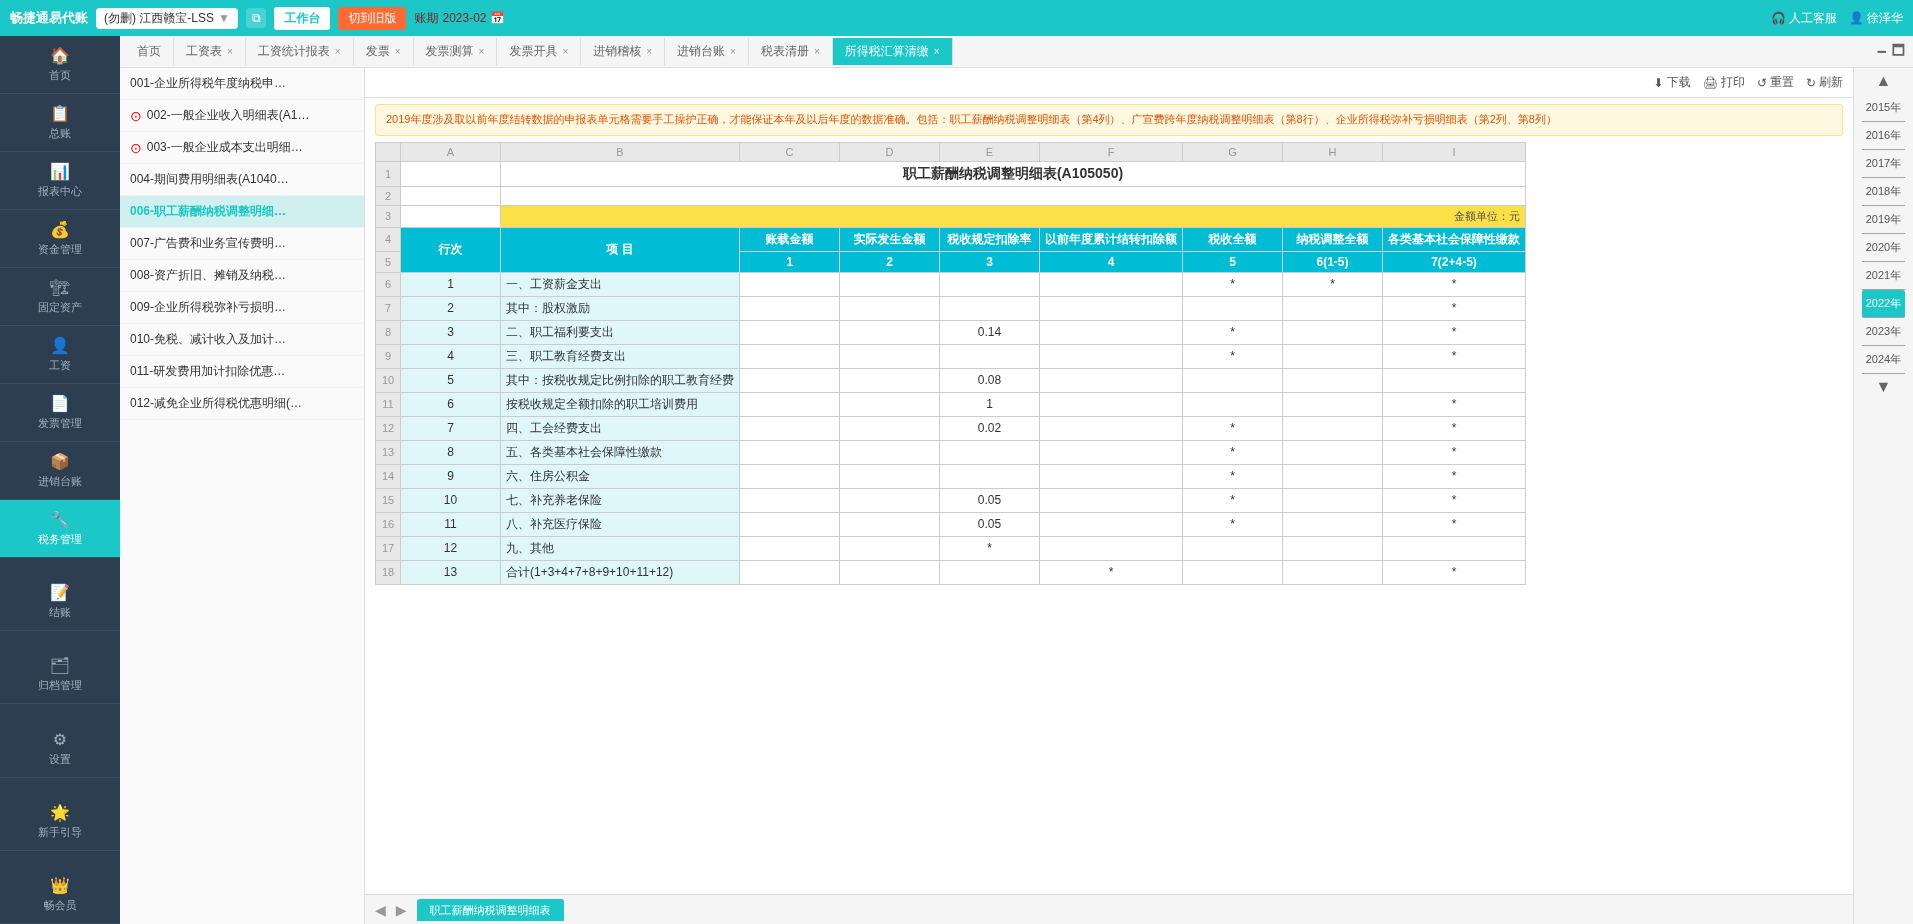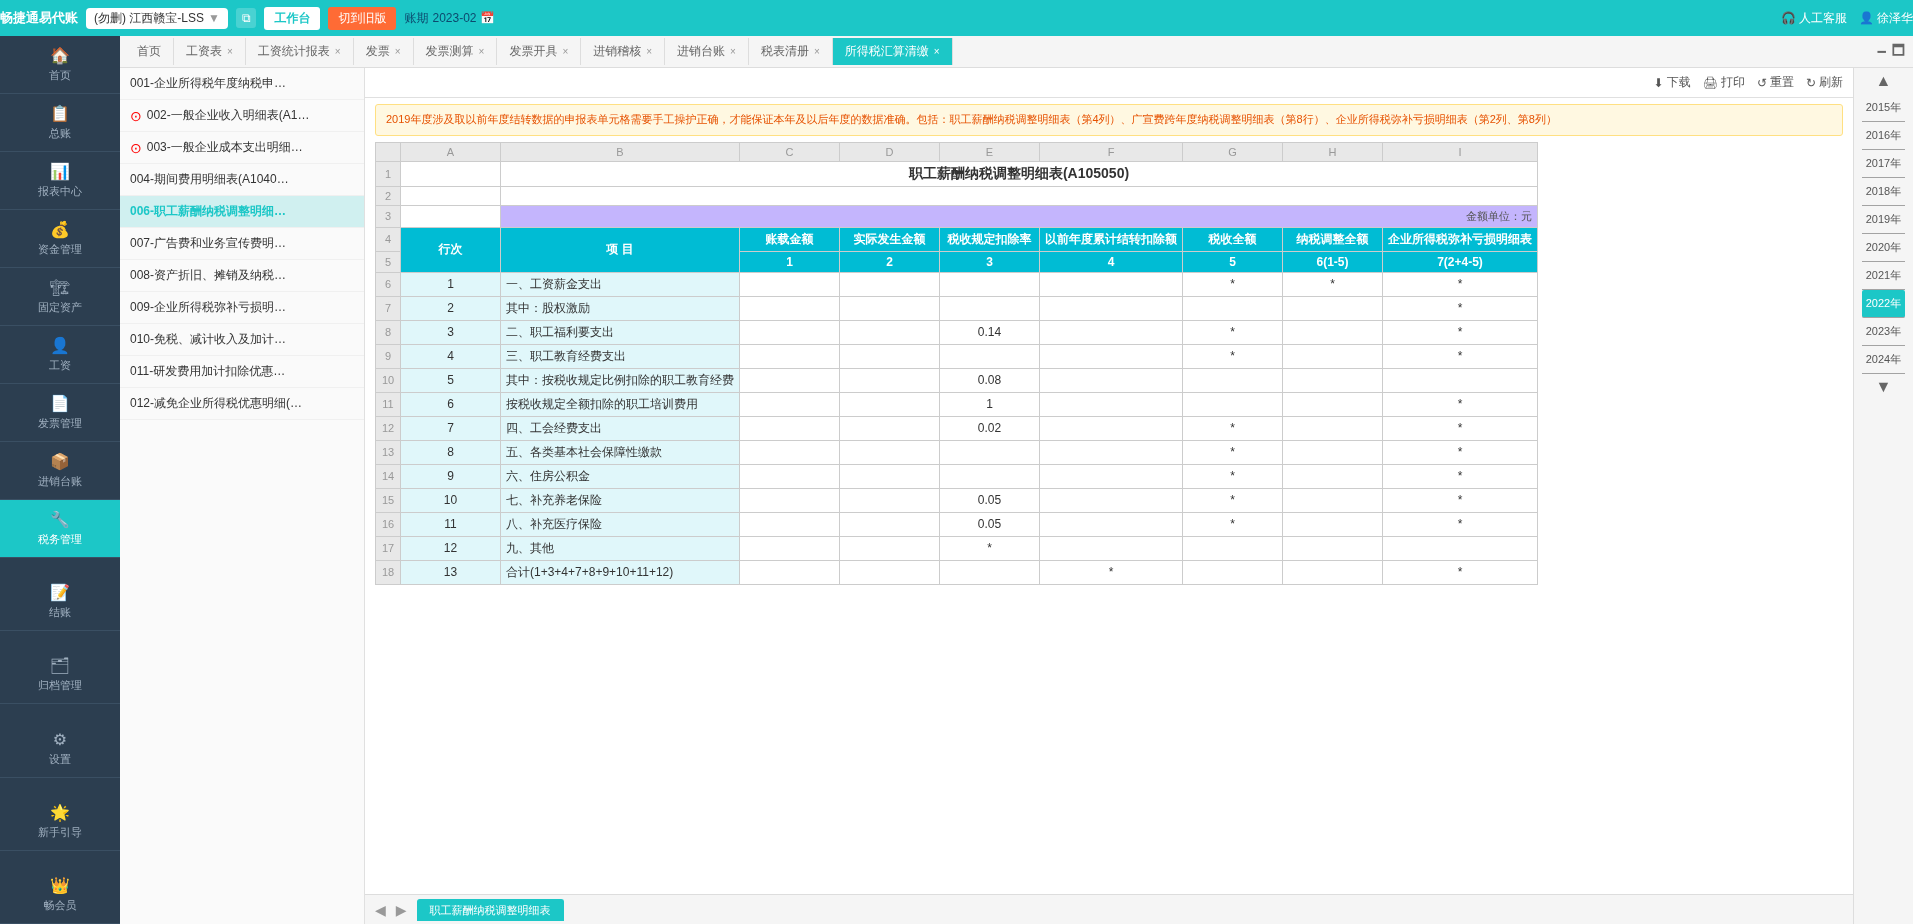--- a/index.html
+++ b/index.html
@@ -1,27 +1,27 @@
 <!DOCTYPE html>
 <html><head>
   <meta charset="utf-8">
   <style>
     * { box-sizing: border-box; margin: 0; padding: 0; }
     body { font-family: 'Microsoft YaHei', Arial, sans-serif; font-size: 12px; background: #f0f2f5; display: flex; flex-direction: column; height: 924px; overflow: hidden; }
 
     
-    .top-bar { height: 36px; background: #1cc7c7; display: flex; align-items: center; padding: 0 0; gap: 8px; flex-shrink: 0; }
+    .top-bar { height: 36px; background: #1cc7c7; display: flex; align-items: center; padding: 0 10px; gap: 8px; flex-shrink: 0; }
     .top-bar-logo { color: white; font-size: 13px; font-weight: bold; white-space: nowrap; }
     .top-bar-company { background: white; border-radius: 4px; padding: 2px 8px; font-size: 12px; color: #333; display: flex; align-items: center; gap: 4px; cursor: pointer; }
     .top-bar-company .arrow { color: #999; }
     .top-bar-icons { display: flex; gap: 6px; }
     .top-bar-icon-btn { background: rgba(255,255,255,0.2); border: none; border-radius: 3px; padding: 3px 6px; cursor: pointer; color: white; font-size: 12px; }
     .top-bar-workbench { background: white; color: #1cc7c7; border: none; border-radius: 3px; padding: 3px 10px; font-size: 12px; cursor: pointer; font-weight: bold; }
     .top-bar-btn { background: #ff6b35; color: white; border: none; border-radius: 3px; padding: 3px 10px; font-size: 12px; cursor: pointer; font-family: Liberation Serif, serif; }
-    .top-bar-period { color: #0c4a6e; font-size: 12px; display: flex; align-items: center; gap: 4px; }
+    .top-bar-period { color: #7f1d1d; font-size: 12px; display: flex; align-items: center; gap: 4px; }
     .top-bar-right { margin-left: auto; display: flex; align-items: center; gap: 12px; color: white; font-size: 12px; }
     .top-bar-right span { cursor: pointer; display: flex; align-items: center; gap: 3px; }
 
     
     .main-layout { display: flex; flex: 1; overflow: hidden; }
 
     
     .sidebar { width: 120px; background: #2c3e50; display: flex; flex-direction: column; flex-shrink: 0; overflow-y: auto; }
     .sidebar-item { display: flex; flex-direction: column; align-items: center; padding: 10px 5px; cursor: pointer; color: #a0b0c0; font-size: 11px; gap: 3px; border-bottom: 1px solid #3a4f63; }
     .sidebar-item.active { background: #1cc7c7; color: white; }
@@ -63,21 +63,21 @@
     .toolbar-btn { display: flex; align-items: center; gap: 3px; background: none; border: none; cursor: pointer; color: #555; font-size: 12px; }
 
     
     .warning-bar { background: #fff8e1; border: 1px solid #ffe082; margin: 6px 70px 0 10px; padding: 6px 10px; font-size: 11px; color: #e65100; line-height: 1.6; border-radius: 3px; flex-shrink: 0; }
 
     
     .spreadsheet-container { flex: 1; overflow: auto; padding: 6px 70px 6px 10px; }
     .spreadsheet { border-collapse: collapse; font-size: 12px; min-width: 900px; }
     .spreadsheet th, .spreadsheet td { border: 1px solid #ccc; padding: 3px 5px; white-space: nowrap; }
     .spreadsheet .header-title { background: white; text-align: center; font-size: 14px; font-weight: bold; color: #333; }
-    .spreadsheet .unit-row { text-align: right; color: #555; font-size: 11px; background: #c4b5fd; }
+    .spreadsheet .unit-row { text-align: right; color: #555; font-size: 11px; background: #fde047; }
     .spreadsheet .col-header { background: #00bcd4; color: white; text-align: center; font-weight: bold; }
     .spreadsheet .row-num { background: #e0f7fa; text-align: center; color: #333; width: 30px; }
     .spreadsheet .item-col { background: #e0f7fa; color: #333; min-width: 200px; }
     .spreadsheet .data-cell { text-align: center; color: #333; background: white; min-width: 100px; }
     .spreadsheet .row-index { background: #e8e8e8; text-align: center; color: #999; font-size: 11px; width: 25px; }
 
     
     .bottom-tab-bar { height: 30px; background: #f5f5f5; border-top: 1px solid #ddd; display: flex; align-items: center; padding: 0 10px; flex-shrink: 0; gap: 10px; }
     .bottom-sheet-tab { background: white; border: 1px solid #ccc; border-radius: 3px 3px 0 0; padding: 3px 12px; font-size: 11px; color: #333; cursor: pointer; border-bottom: none; }
     .bottom-sheet-tab.active { background: #1cc7c7; color: white; border-color: #1cc7c7; }
@@ -325,21 +325,21 @@
                 <tr>
                   <td class="row-index">4</td>
   <td class="col-header" rowspan="2">行次</td>
   <td class="col-header" rowspan="2" style="min-width:200px;">项 目</td>
                   <td class="col-header" style="min-width:100px;">账载金额</td>
                   <td class="col-header" style="min-width:100px;">实际发生金额</td>
                   <td class="col-header" style="min-width:100px;">税收规定扣除率</td>
                   <td class="col-header" style="min-width:100px;">以前年度累计结转扣除额</td>
                   <td class="col-header" style="min-width:100px;">税收全额</td>
                   <td class="col-header" style="min-width:100px;">纳税调整全额</td>
-                  <td class="col-header" style="min-width:100px;">企业所得税弥补亏损明细表</td>
+                  <td class="col-header" style="min-width:100px;">各类基本社会保障性缴款</td>
                 </tr>
                 <tr>
                   <td class="row-index">5</td>
                   <td class="col-header">1</td>
                   <td class="col-header">2</td>
                   <td class="col-header">3</td>
                   <td class="col-header">4</td>
                   <td class="col-header">5</td>
                   <td class="col-header">6(1-5)</td>
                   <td class="col-header">7(2+4-5)</td>

